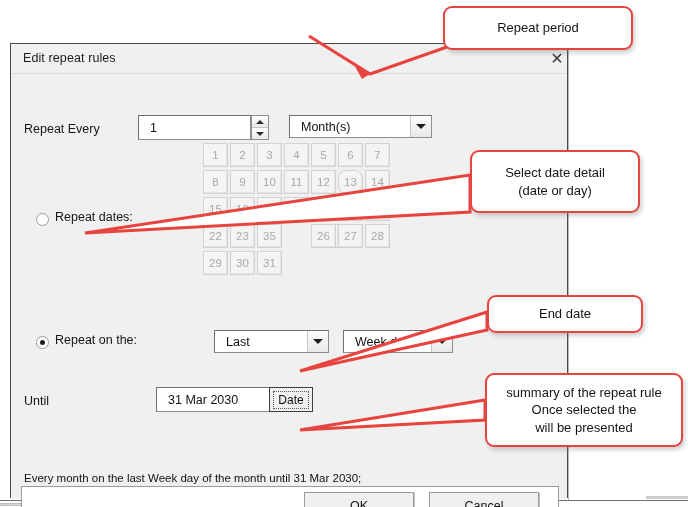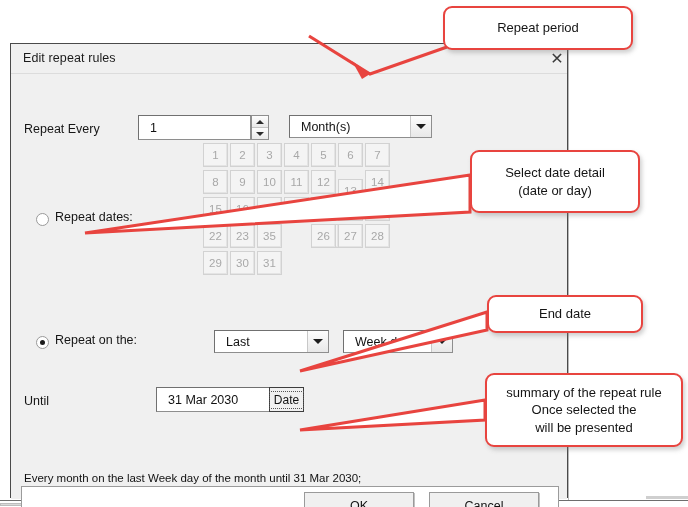--- a/index.html
+++ b/index.html
@@ -187,21 +187,21 @@
       <span class="cv">Week day</span>
       <span class="arrowbox">
           <i></i>
         </span>
     </div>
 
     <div class="lbl" style="left:13px;top:320px;">Until</div>
 
     <div class="txt" style="left:145px;top:313px;width:134px;height:25px;">31 Mar 2030</div>
 
-    <div id="btn-date" style="left:258px;top:313px;width:35px;height:25px;">
+    <div id="btn-date" style="left:258px;top:313px;width:44px;height:25px;">
       <span>Date</span>
     </div>
 
     <div id="summary-text">Every month on the last Week day of the month until 31 Mar 2030;</div>
     <div id="summary-box"></div>
 
     <div class="btn" style="left:293px;top:418px;width:110px;height:27px;">
       <span>OK</span>
     </div>
     <div class="btn" style="left:418px;top:418px;width:110px;height:27px;">
@@ -217,21 +217,21 @@
     <div class="day" style="left: 54px; top: 0px;">3</div>
     <div class="day" style="left: 81px; top: 0px;">4</div>
     <div class="day" style="left: 108px; top: 0px;">5</div>
     <div class="day" style="left: 135px; top: 0px;">6</div>
     <div class="day" style="left: 162px; top: 0px;">7</div>
     <div class="day" style="left: 0px; top: 27px;">8</div>
     <div class="day" style="left: 27px; top: 27px;">9</div>
     <div class="day" style="left: 54px; top: 27px;">10</div>
     <div class="day" style="left: 81px; top: 27px;">11</div>
     <div class="day" style="left: 108px; top: 27px;">12</div>
-    <div class="day" style="left: 135px; top: 36px;">13</div>
+    <div class="day" style="left: 135px; top: 27px; border-radius: 8px;">13</div>
     <div class="day" style="left: 162px; top: 27px;">14</div>
     <div class="day" style="left: 0px; top: 54px;">15</div>
     <div class="day" style="left: 27px; top: 54px;">16</div>
     <div class="day" style="left: 54px; top: 54px;">17</div>
     <div class="day" style="left: 81px; top: 54px;">18</div>
     <div class="day" style="left: 108px; top: 54px;">19</div>
     <div class="day" style="left: 135px; top: 54px;">20</div>
     <div class="day" style="left: 162px; top: 54px;">21</div>
     <div class="day" style="left: 0px; top: 81px;">22</div>
     <div class="day" style="left: 27px; top: 81px;">23</div>

